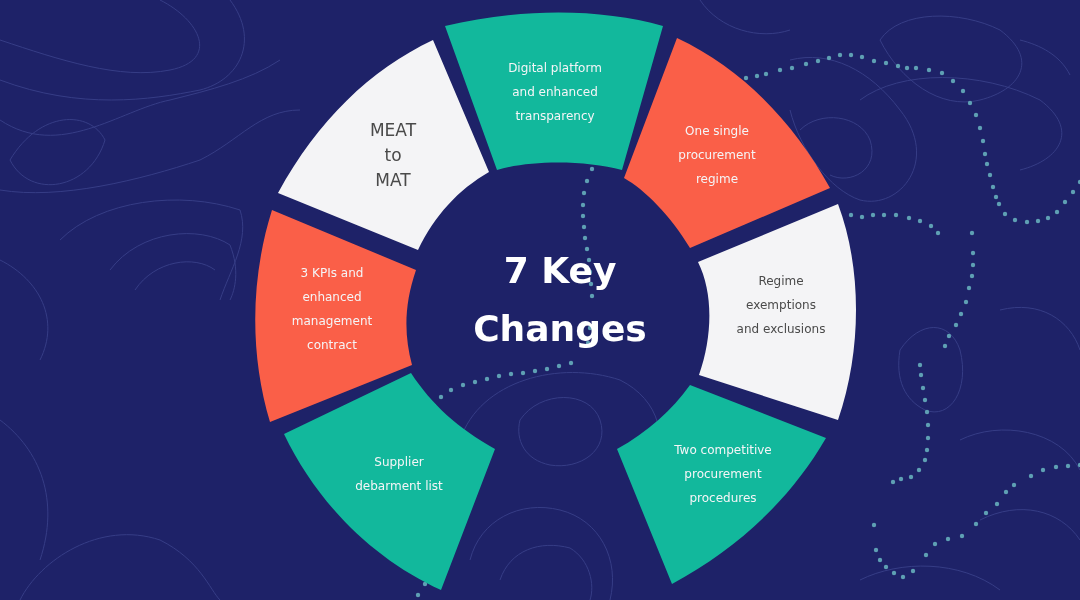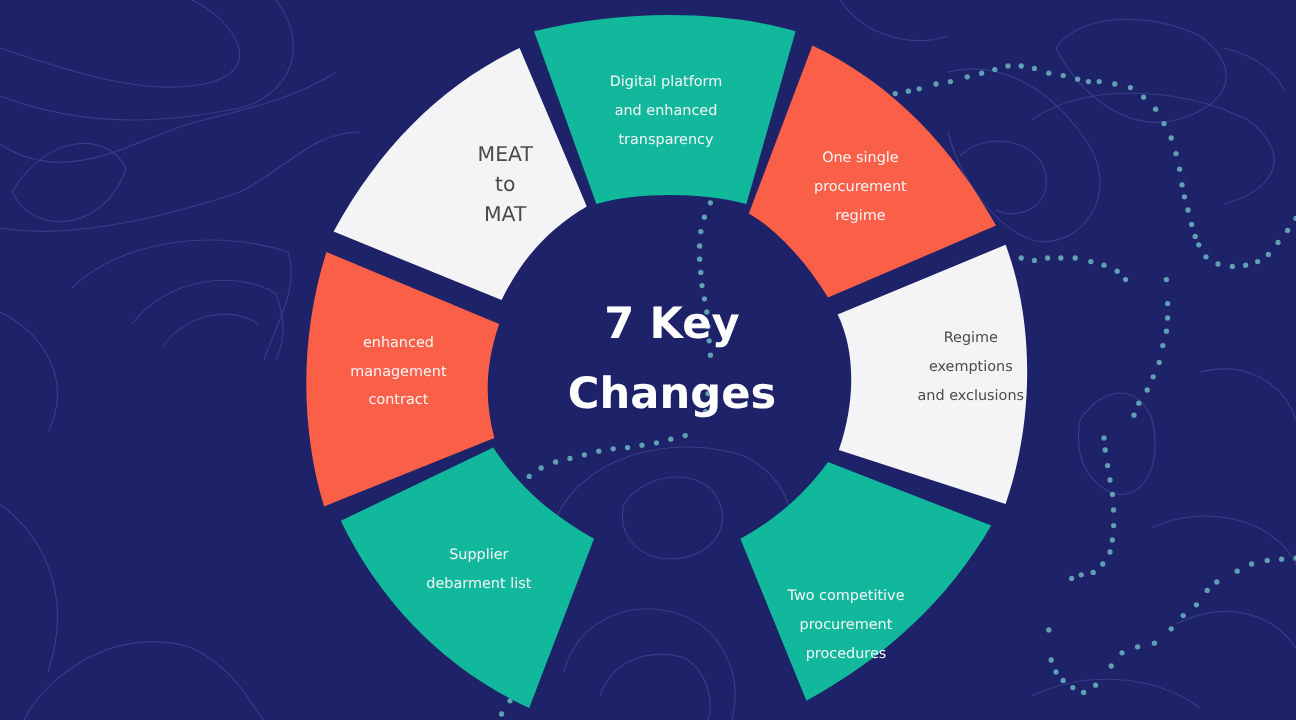--- a/index.html
+++ b/index.html
@@ -1,21 +1,21 @@
 <!DOCTYPE html>
 <html><head>
 <meta charset="utf-8">
 <style>
   html, body { margin:0; padding:0; }
   body { width:1080px; height:600px; overflow:hidden; background:#1e2268; font-family:"Liberation Sans", sans-serif; }
   .stage { position:relative; width:1080px; height:600px; background:#1e2268; overflow:hidden; }
   svg.bg, svg.wheel { position:absolute; left:0; top:0; }
   .label { position:absolute; text-align:center; font-family:"DejaVu Sans", sans-serif; font-size:12px; line-height:24px; white-space:nowrap; transform:translate(-50%,-50%); }
   .label.light { color:#f5f5f7; }
-  .label.dark { color:#4a4a4a;margin-left:28px; }
+  .label.dark { color:#4a4a4a; }
   .label span { display:block; }
   .center-title { position:absolute; left:560px; top:300px; transform:translate(-50%,-50%); text-align:center; color:#ffffff; font-family:"DejaVu Sans", sans-serif; font-weight:bold; font-size:36px; line-height:58px; white-space:nowrap; }
   .center-title span { display:block; }
 </style>
 </head>
 <body>
 
 <div class="stage">
 
   <svg class="bg" width="1080" height="600">
@@ -205,30 +205,31 @@
   <div class="label light" style="left:717px; top:155px;">
     <span>One single</span>
     <span>procurement</span>
     <span>regime</span>
   </div>
   <div class="label dark" style="left:781px; top:305px;">
     <span>Regime</span>
     <span>exemptions</span>
     <span>and exclusions</span>
   </div>
-  <div class="label light" style="left:705px; top:474px;margin-top:46px;">
+  <div class="label light" style="left:723px; top:474px;">
     <span>Two competitive</span>
     <span>procurement</span>
     <span>procedures</span>
   </div>
   <div class="label light" style="left:399px; top:474px;">
     <span>Supplier</span>
     <span>debarment list</span>
   </div>
   <div class="label light" style="left:332px; top:309px;">
+    <span>3 KPIs and</span>
     <span>enhanced</span>
     <span>management</span>
     <span>contract</span>
   </div>
   <div class="label dark" style="left:393px; top:155px; font-size:17px; line-height:25px;">
     <span>MEAT</span>
     <span>to</span>
     <span>MAT</span>
   </div>
 

